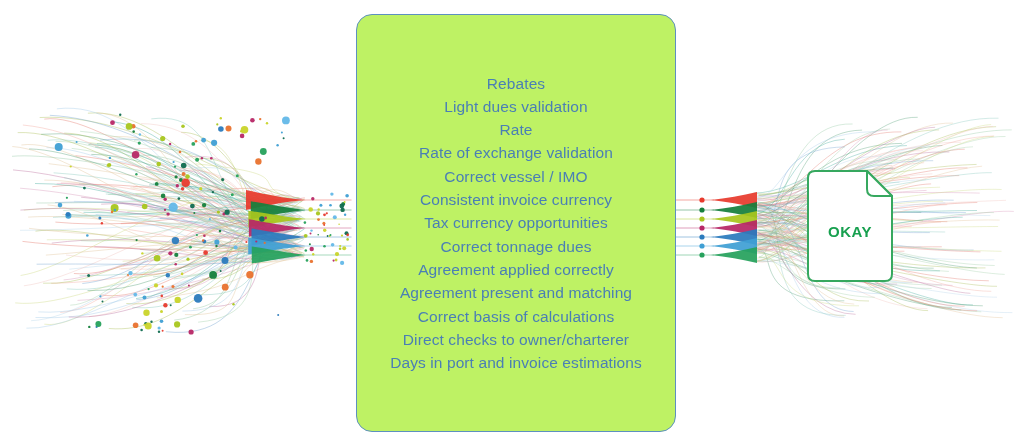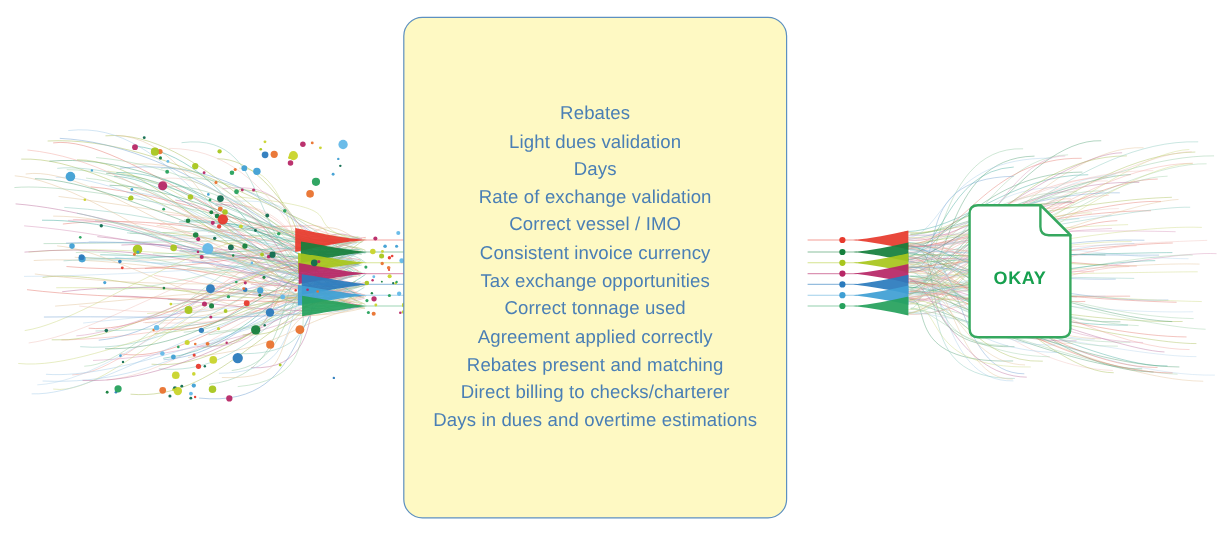--- a/index.html
+++ b/index.html
@@ -10,28 +10,28 @@
     background: #ffffff;
     overflow: hidden;
     font-family: "Liberation Sans", sans-serif;
   }
   .stage svg {
     position: absolute;
     left: 0; top: 0;
   }
   .checklist-panel {
     position: absolute;
-    left: 336px;
+    left: 356px;
     top: 14px;
     width: 320px;
     height: 418px;
     box-sizing: border-box;
     border: 1.5px solid #5d90c0;
     border-radius: 16px;
-    background: #fef9c3;
+    background: #bef264;
     display: flex;
     align-items: center;
     justify-content: center;
   }
   .checklist-panel ul {
     list-style: none;
     margin: 0;
     padding: 0;
     text-align: center;
     color: #4a7fb5;
@@ -613,26 +613,27 @@
       <path id="doc-body" d="M 815 171 H 867 L 892 196 V 274 Q 892 281 885 281 H 815 Q 808 281 808 274 V 178 Q 808 171 815 171 Z" fill="#ffffff" stroke="#36a85f" stroke-width="2" stroke-linejoin="round"></path>
       <path id="doc-fold" d="M 867 171 V 189 Q 867 196 874 196 H 892 Z" fill="#ffffff" stroke="#36a85f" stroke-width="2" stroke-linejoin="round"></path>
       <text id="doc-label" class="okay-text" x="850" y="237" text-anchor="middle" fill="#17a04f">OKAY</text>
     </g>
   </svg>
 
   <div class="checklist-panel" id="panel" style="border-color: rgb(93, 144, 192);">
     <ul id="checklist" style="color: rgb(74, 127, 181);">
         <li>Rebates</li>
         <li>Light dues validation</li>
-        <li>Days</li>
+        <li>Rate</li>
         <li>Rate of exchange validation</li>
         <li>Correct vessel / IMO</li>
         <li>Consistent invoice currency</li>
-        <li>Tax exchange opportunities</li>
-        <li>Correct tonnage used</li>
+        <li>Tax currency opportunities</li>
+        <li>Correct tonnage dues</li>
         <li>Agreement applied correctly</li>
-        <li>Rebates present and matching</li>
-        <li>Direct billing to checks/charterer</li>
-        <li>Days in dues and overtime estimations</li>
+        <li>Agreement present and matching</li>
+        <li>Correct basis of calculations</li>
+        <li>Direct checks to owner/charterer</li>
+        <li>Days in port and invoice estimations</li>
       </ul>
   </div>
 
 </div>
 
 </body></html>

